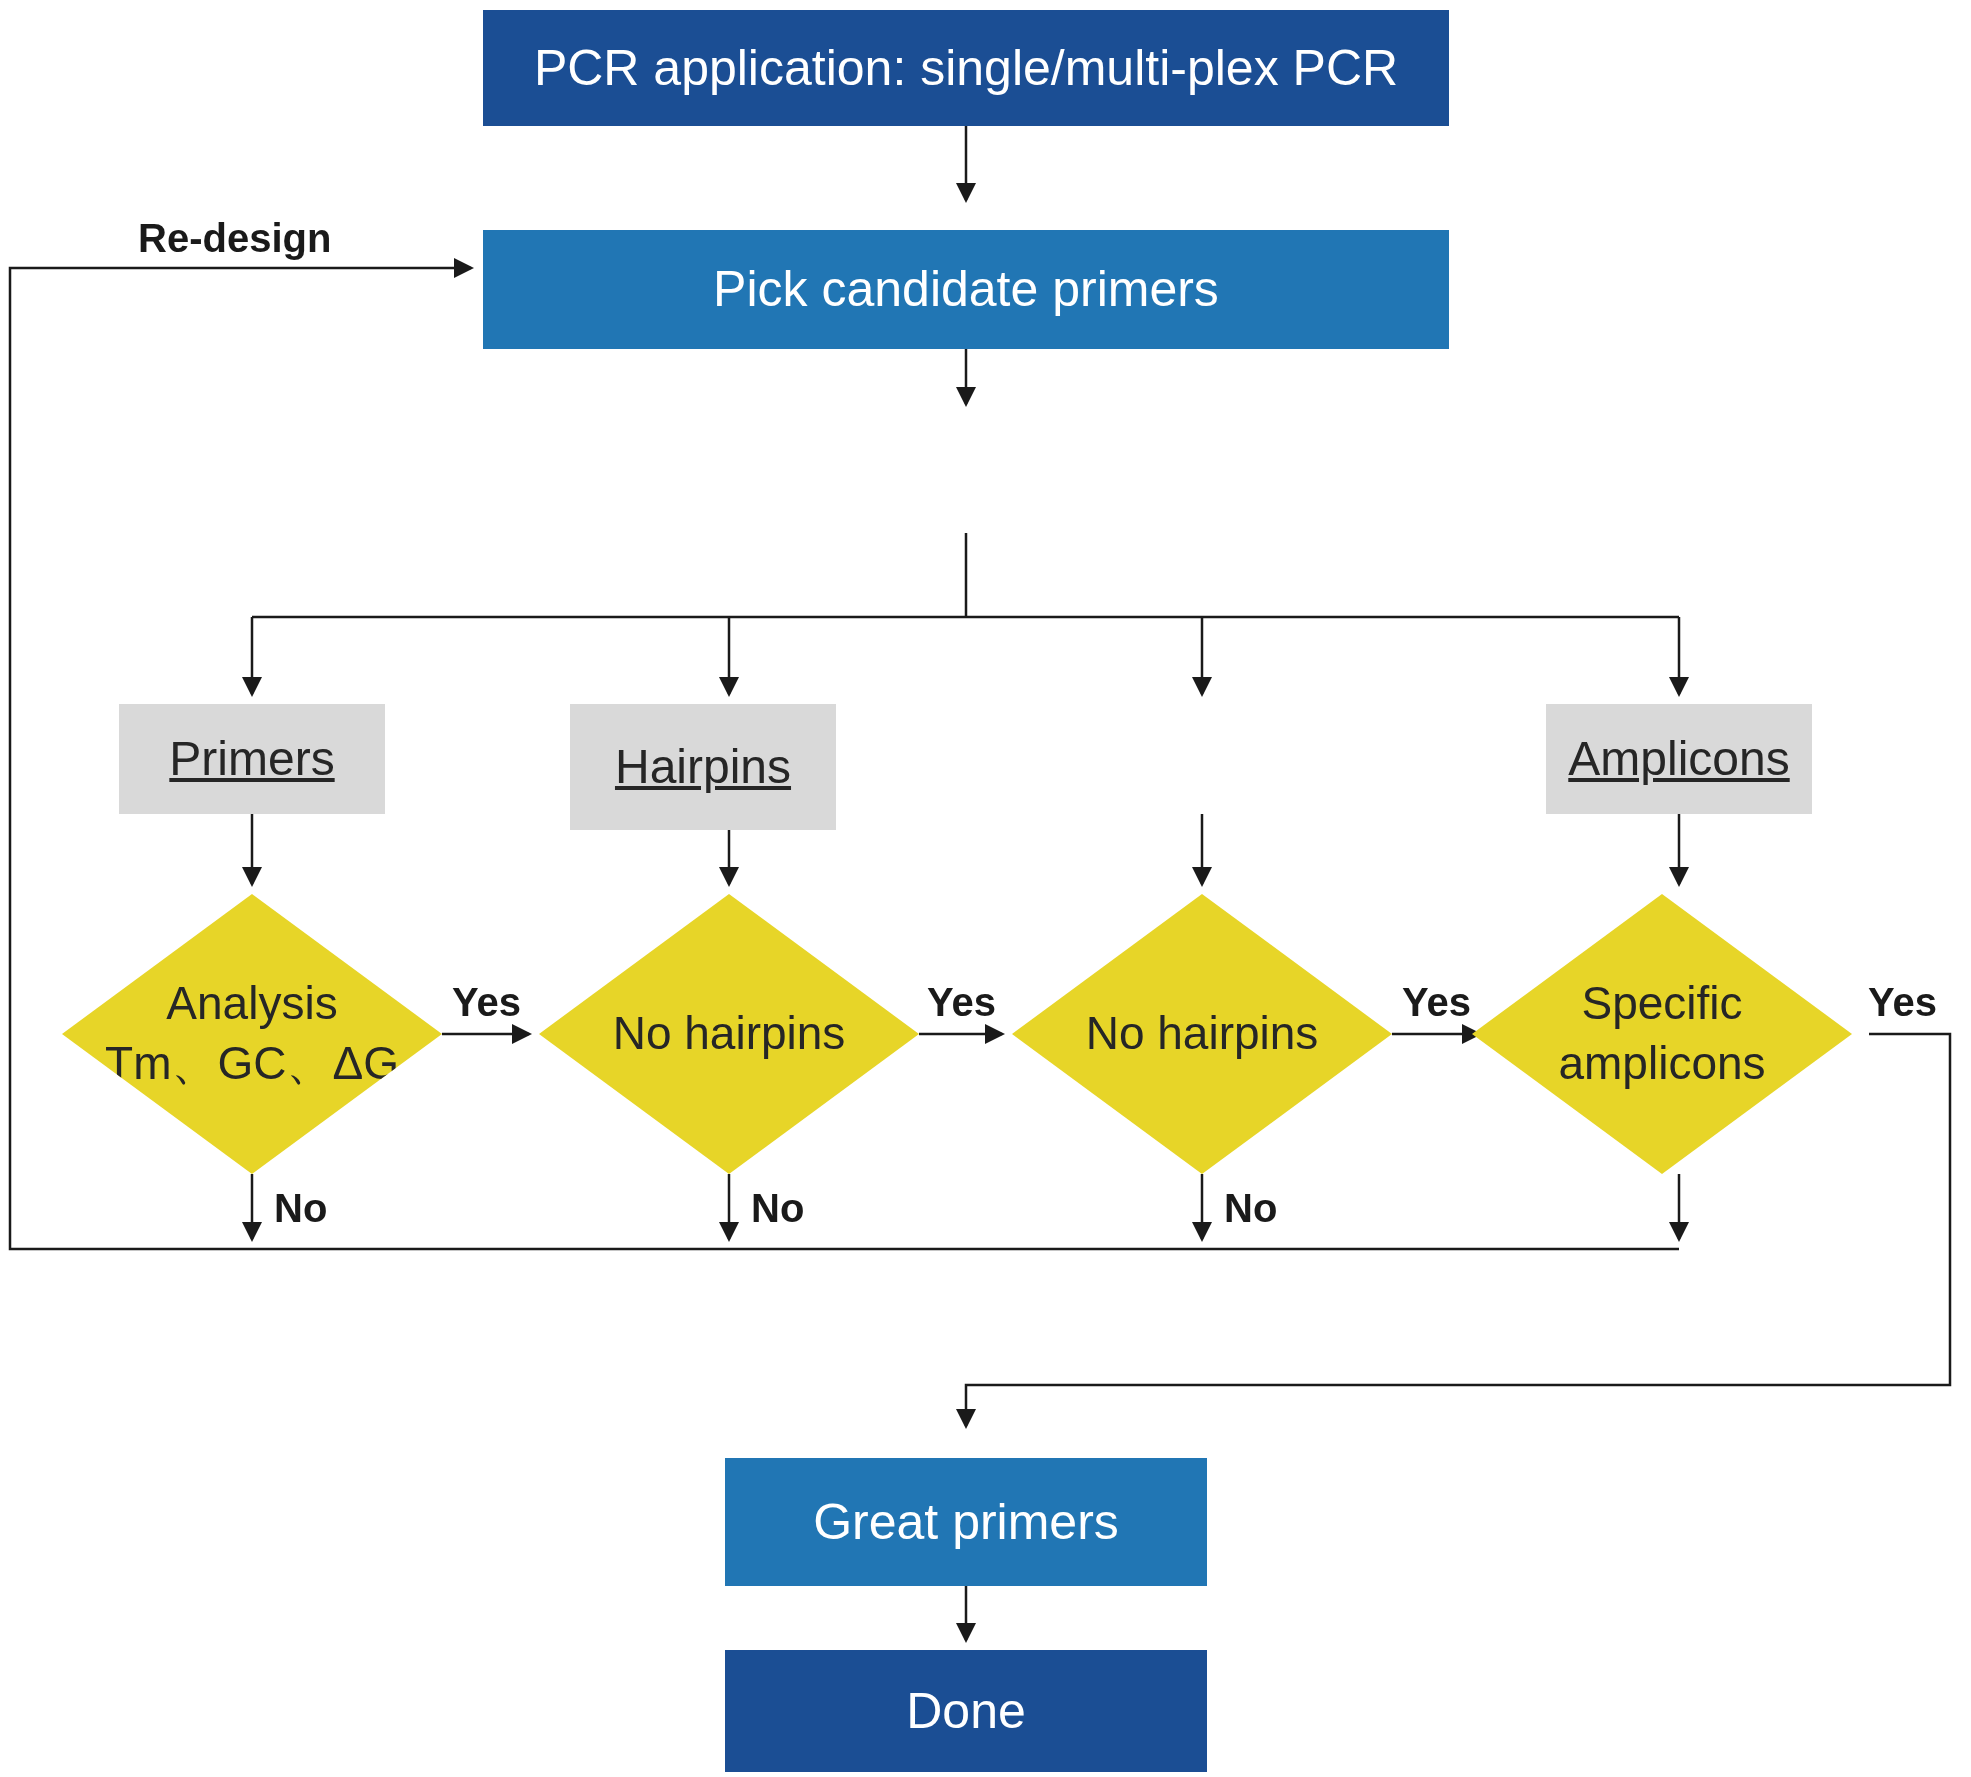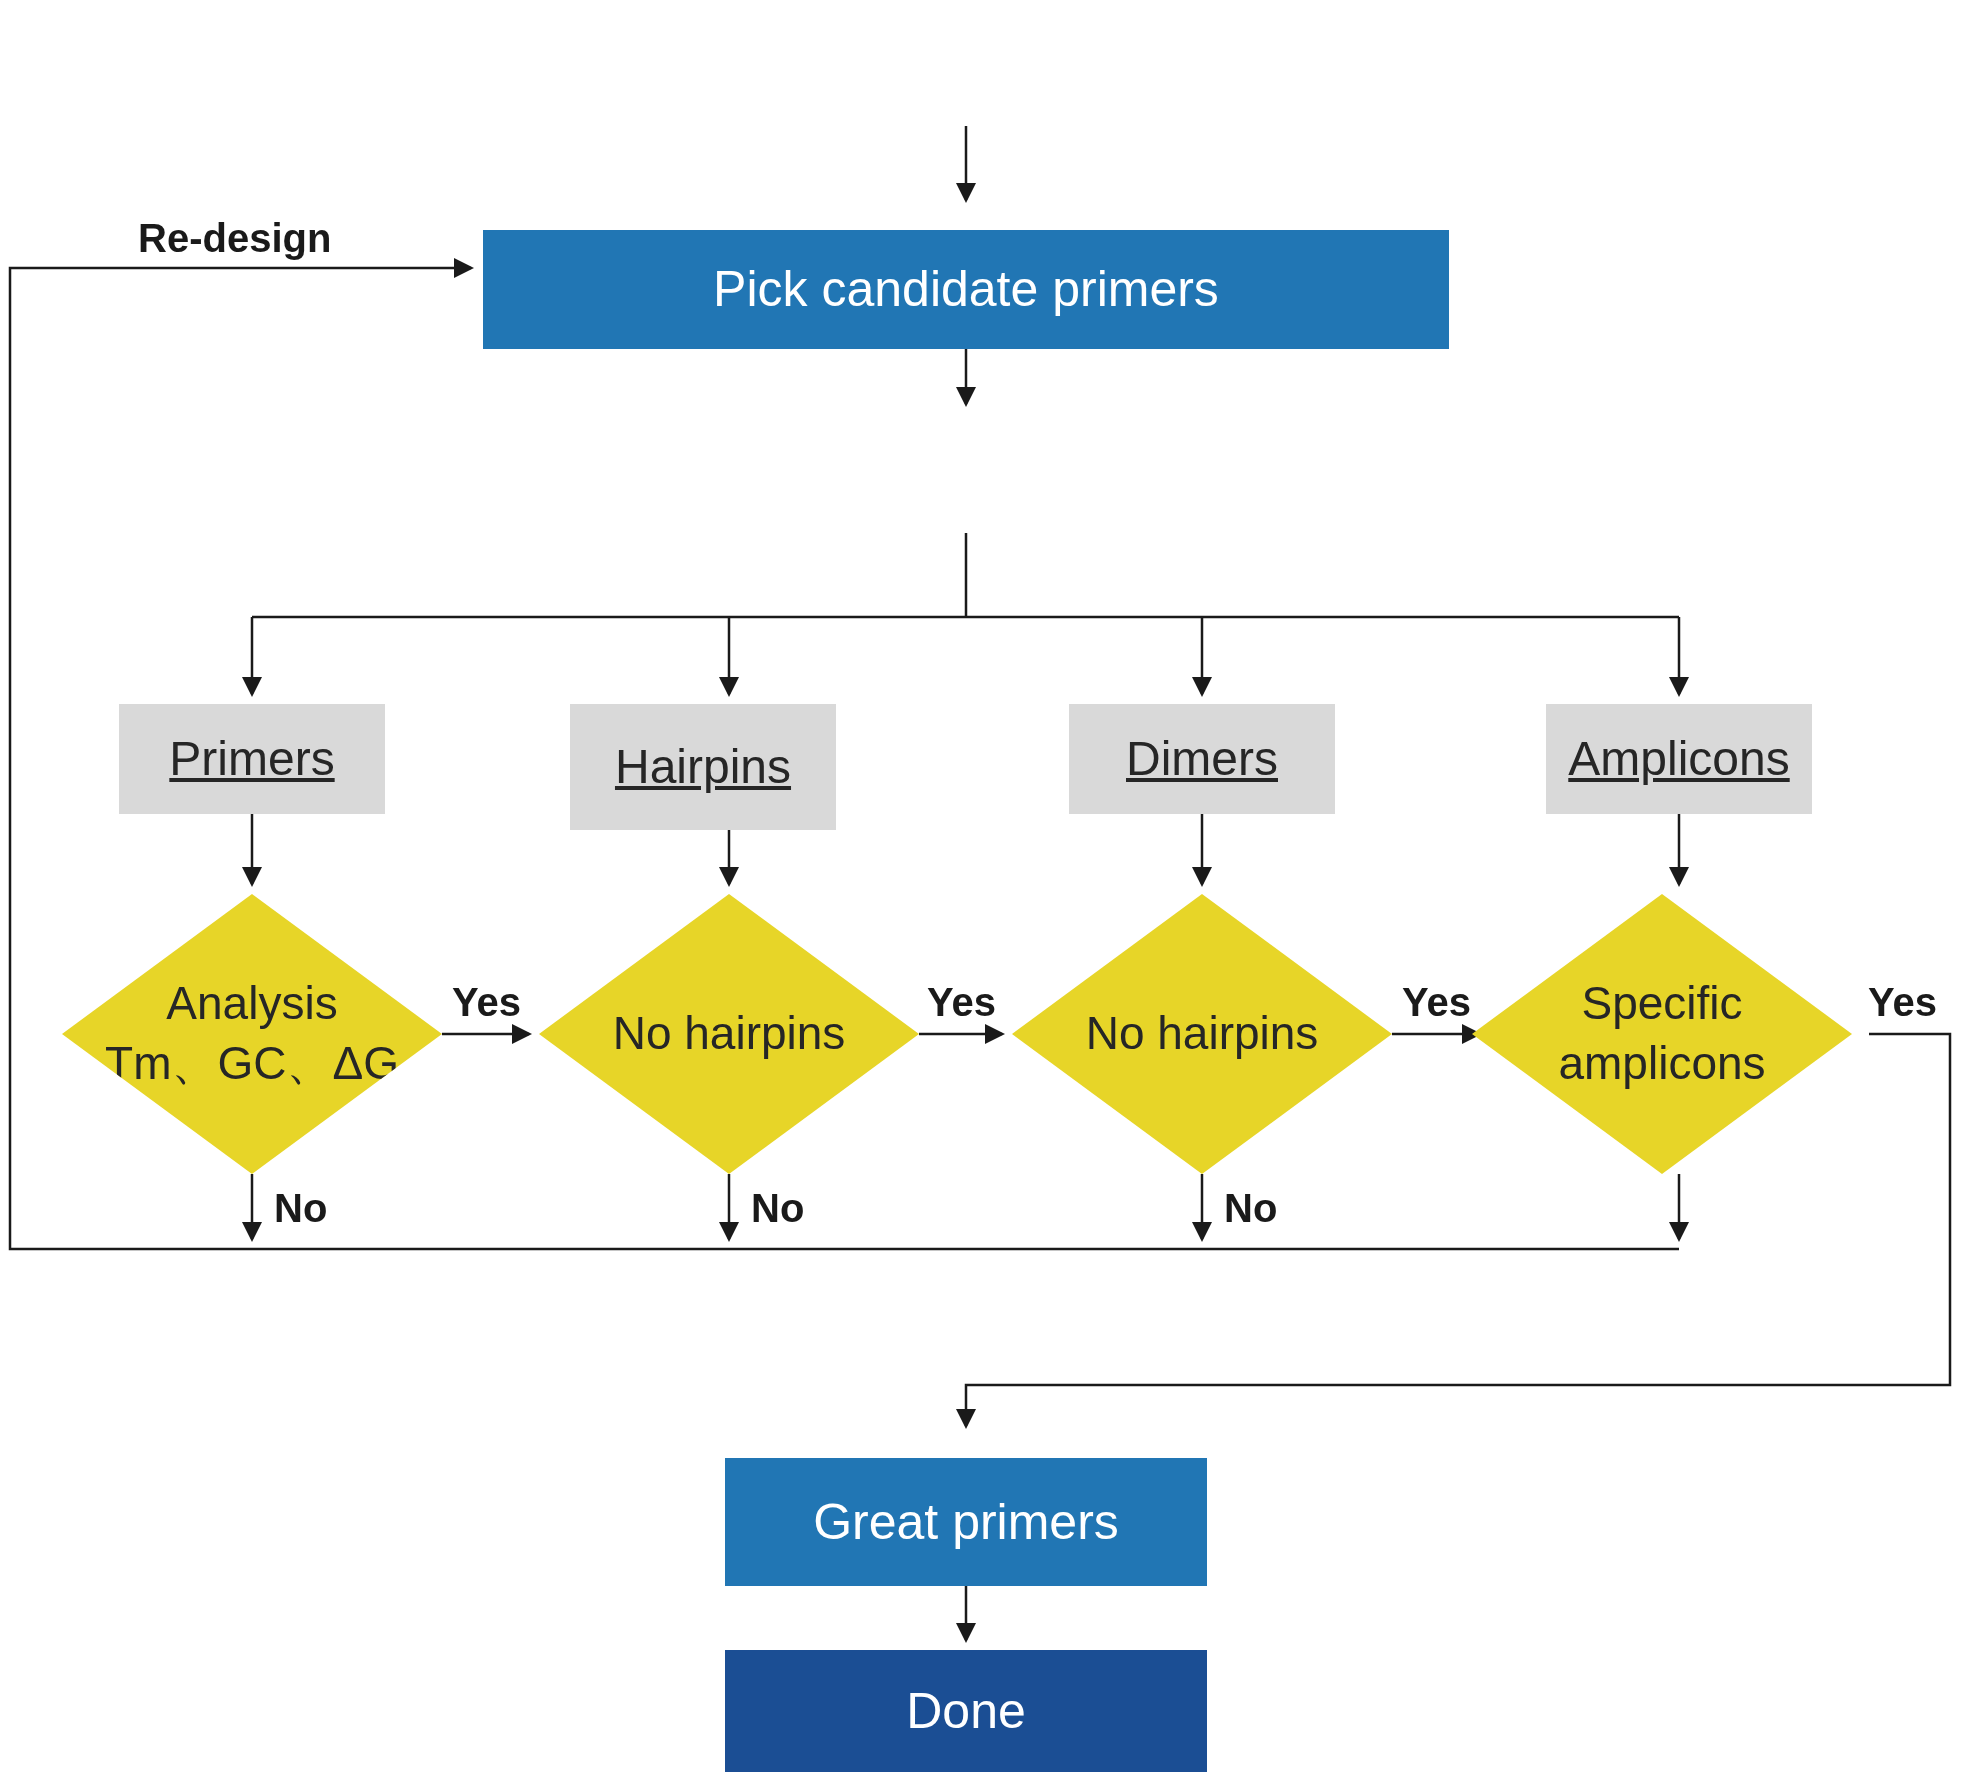--- a/index.html
+++ b/index.html
@@ -52,29 +52,29 @@
 
     <path class="wire" d="M252 1174 V1239" marker-end="url(#arw)"></path>
     <path class="wire" d="M729 1174 V1239" marker-end="url(#arw)"></path>
     <path class="wire" d="M1202 1174 V1239" marker-end="url(#arw)"></path>
     <path class="wire" d="M1679 1174 V1239" marker-end="url(#arw)"></path>
     <path class="wire" d="M1679 1249 H10 V268 H471" marker-end="url(#arw)"></path>
 
     <path class="wire" d="M966 1564 V1640" marker-end="url(#arw)"></path>
   </svg>
 
+  <div class="node rect-dark" style="left:483px; top:10px; width:966px; height:116px">PCR application: single/multi-plex PCR</div>
 
   <div class="node rect-mid" style="left:483px; top:208px; width:966px; height:119px">Pick candidate primers</div>
 
 
   <div class="node rect-gray" style="left:119px; top:704px; width:266px; height:110px">Primers</div>
 
   <div class="node rect-gray" style="left:570px; top:704px; width:266px; height:126px">Hairpins</div>
 
-  <div class="node rect-gray" style="left:1069px; top:704px; width:266px; height:110px">Dimers</div>
 
   <div class="node rect-gray" style="left:1546px; top:704px; width:266px; height:110px">Amplicons</div>
 
   <div class="node diamond" style="left:62px; top:894px; width:380px; height:280px">
     <span>Analysis</span>
     <span>Tm、GC、ΔG</span>
   </div>
 
   <div class="node diamond" style="left:539px; top:894px; width:380px; height:280px">No hairpins</div>
 

